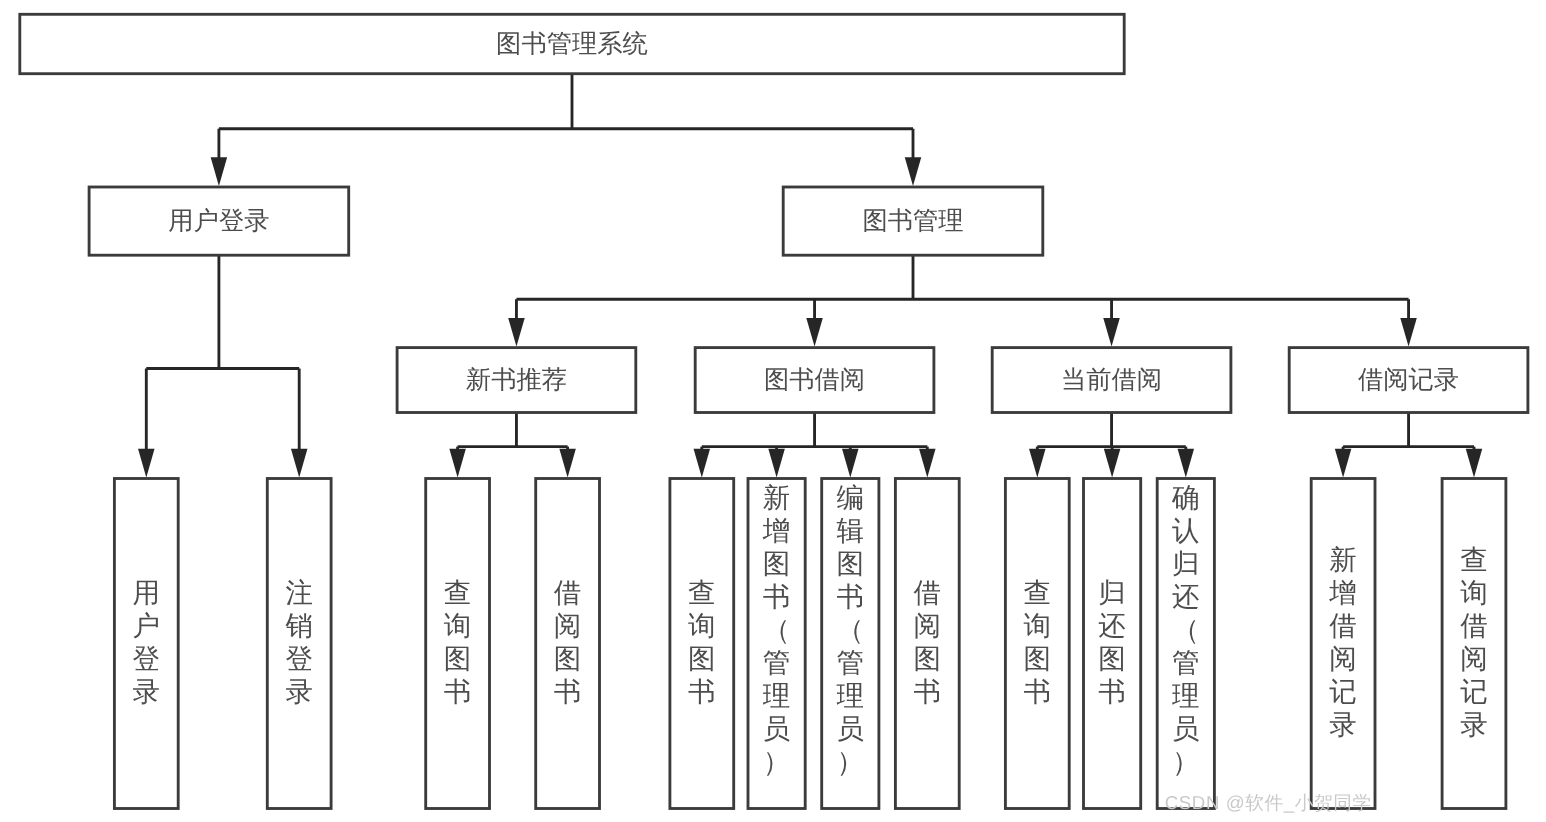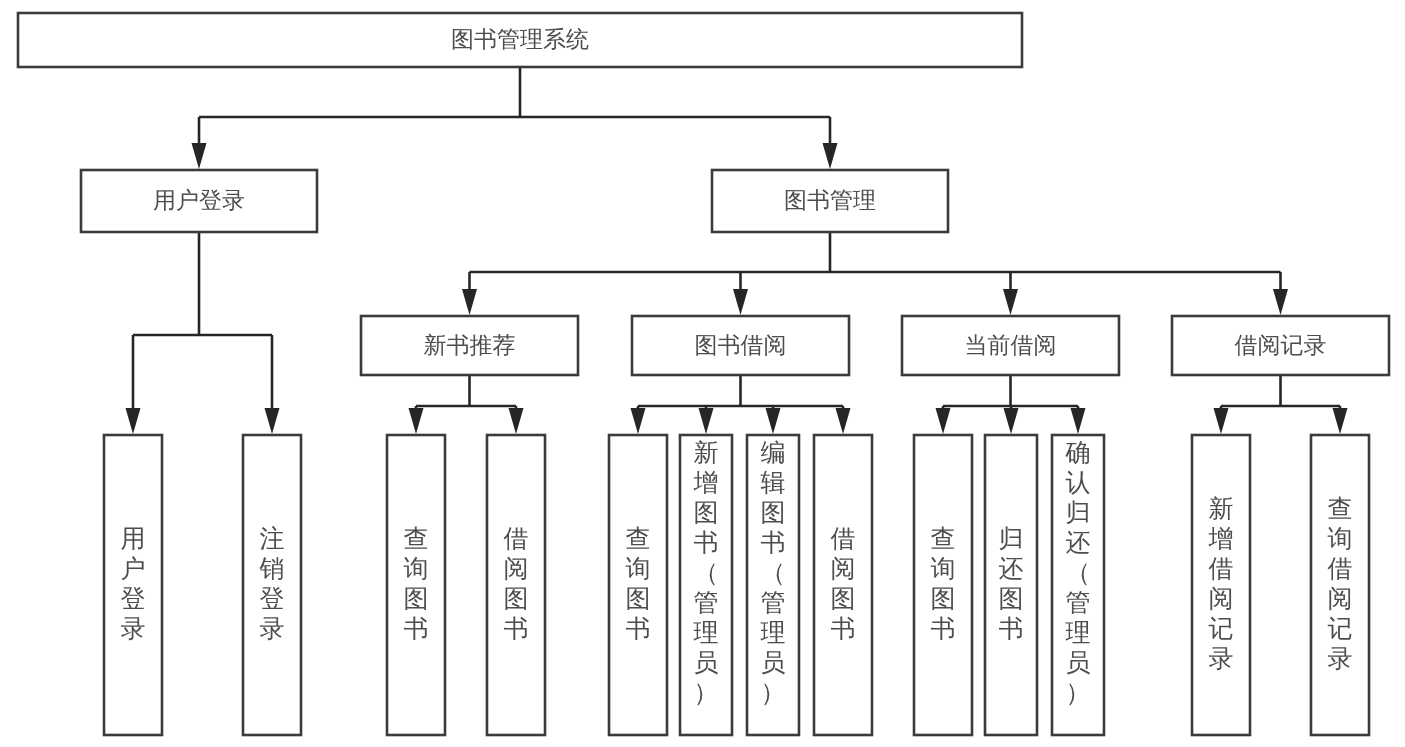--- a/index.html
+++ b/index.html
@@ -203,13 +203,14 @@
         <g>
           <rect x="1192" y="435" width="58" height="300" class="node-box"></rect>
           <text x="1221" y="517" class="node-label-vertical"><tspan x="1221" dy="0">新</tspan><tspan x="1221" dy="30">增</tspan><tspan x="1221" dy="30">借</tspan><tspan x="1221" dy="30">阅</tspan><tspan x="1221" dy="30">记</tspan><tspan x="1221" dy="30">录</tspan></text>
         </g>
         <g>
           <rect x="1311" y="435" width="58" height="300" class="node-box"></rect>
           <text x="1340" y="517" class="node-label-vertical"><tspan x="1340" dy="0">查</tspan><tspan x="1340" dy="30">询</tspan><tspan x="1340" dy="30">借</tspan><tspan x="1340" dy="30">阅</tspan><tspan x="1340" dy="30">记</tspan><tspan x="1340" dy="30">录</tspan></text>
         </g>
       </g>
   </svg>
+  <div class="watermark">CSDN @软件_小贺同学</div>
 </div>
 
 </body></html>

